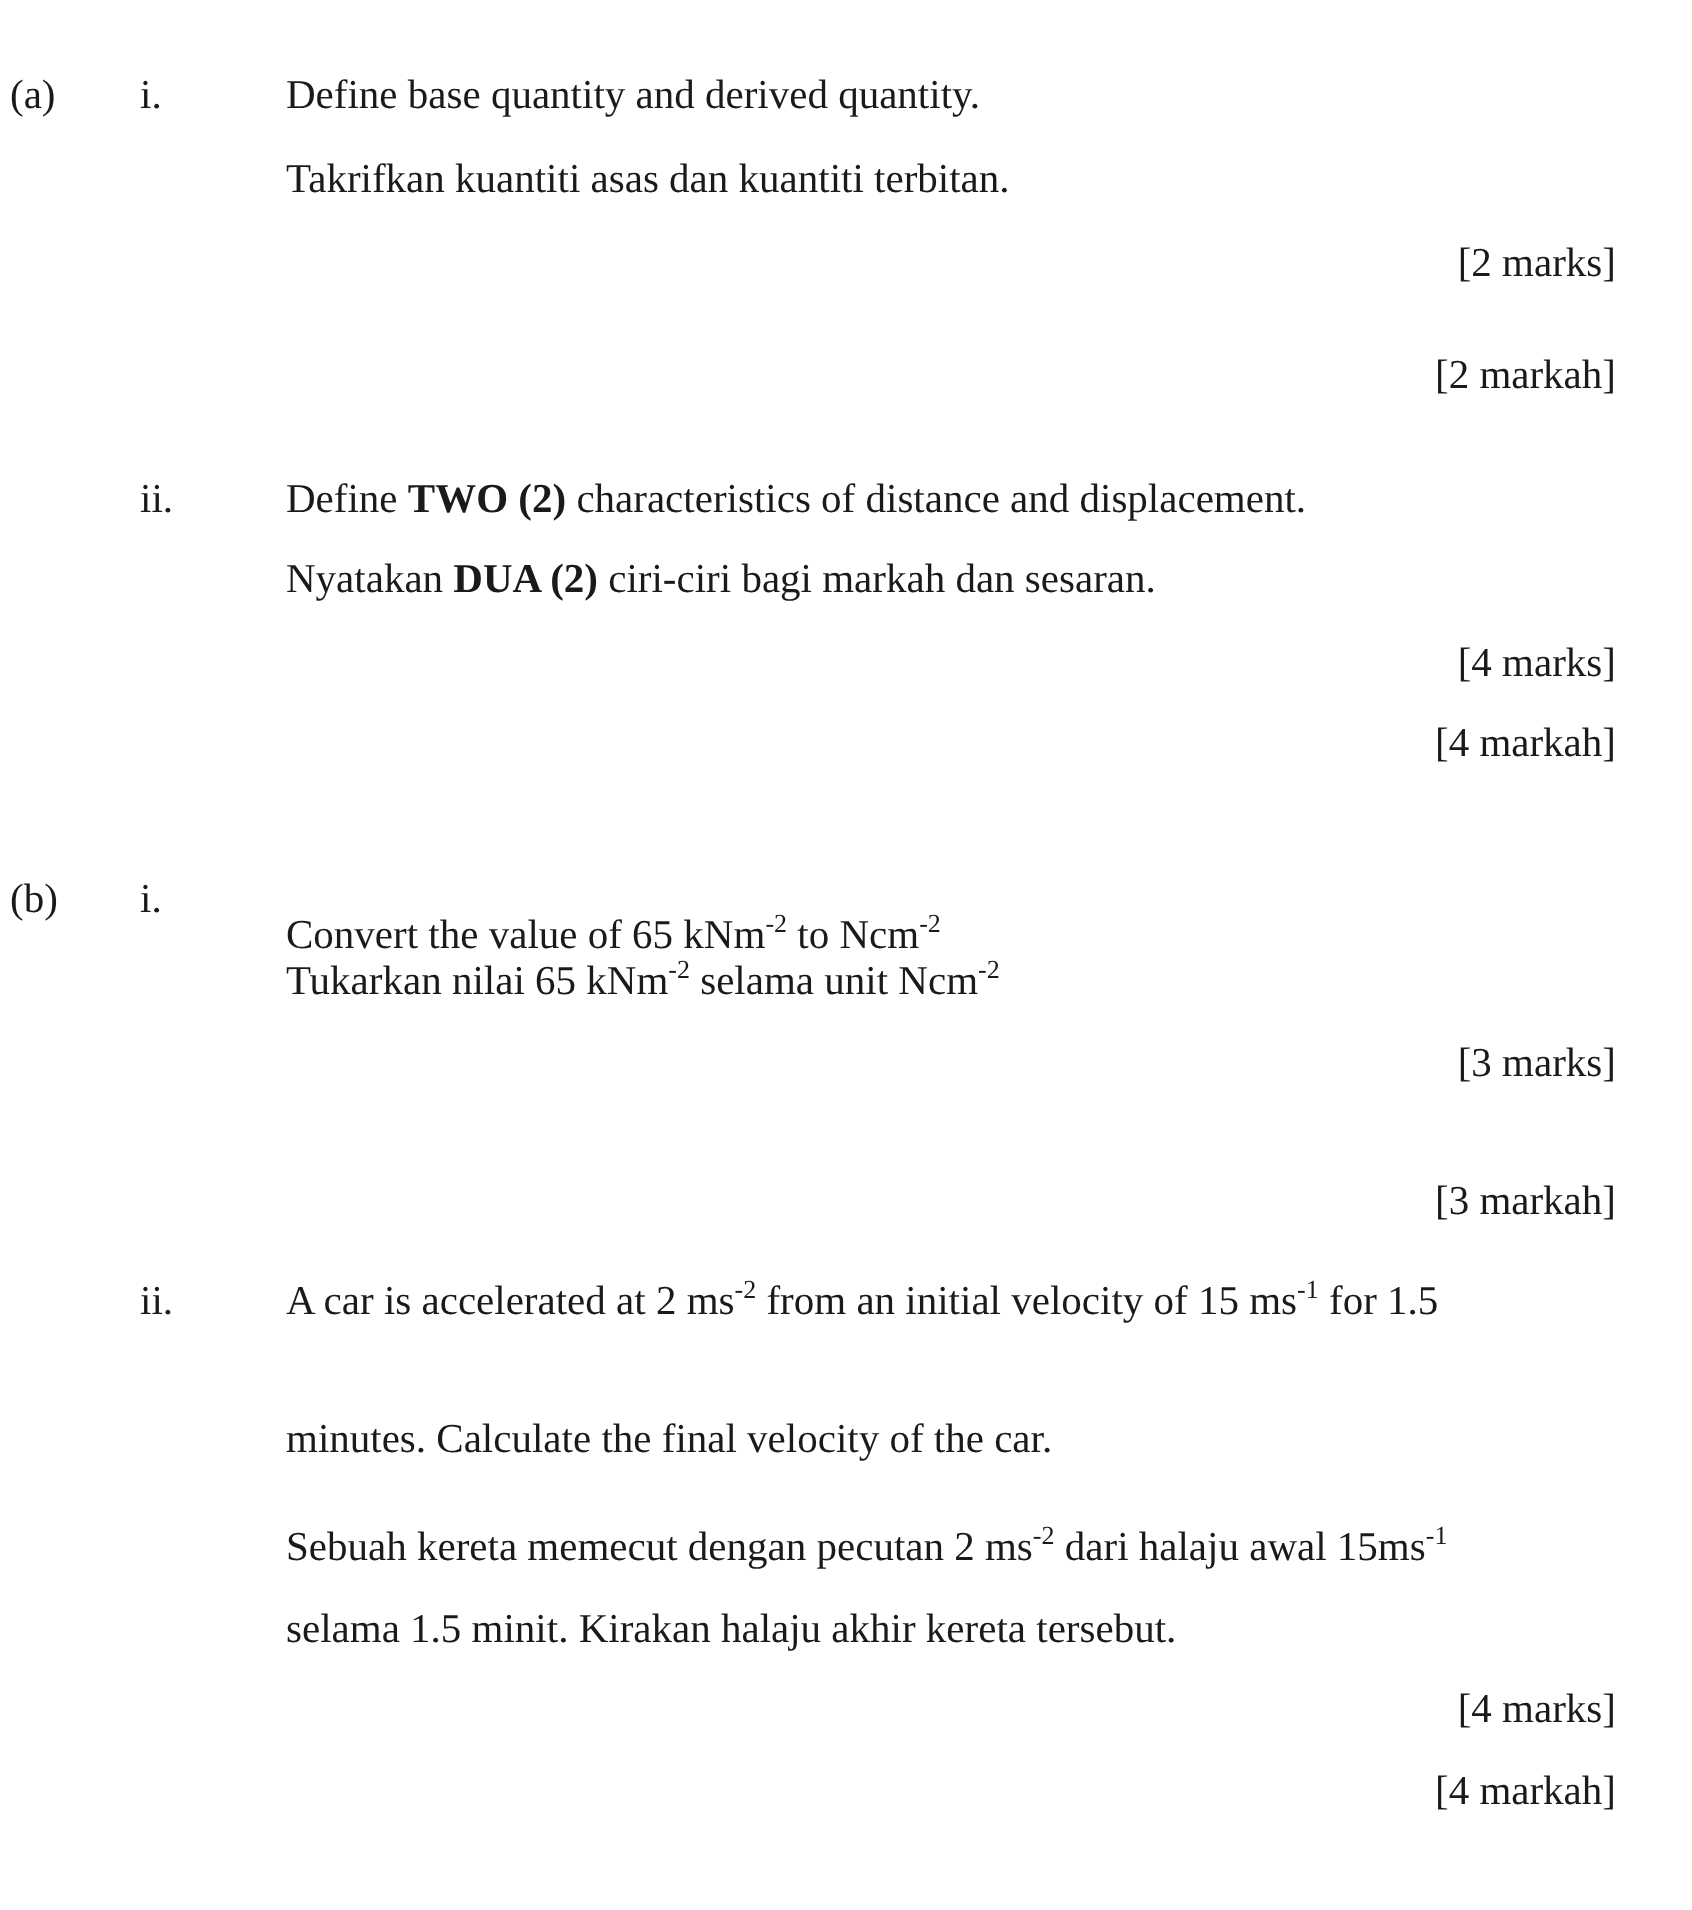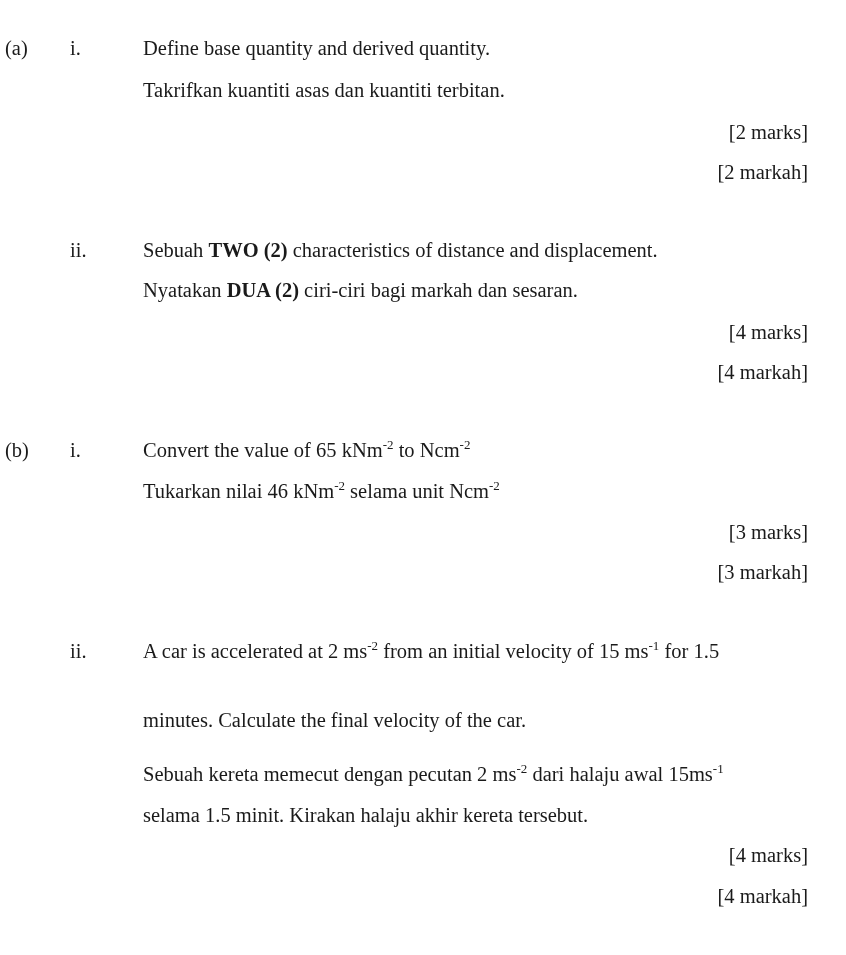--- a/index.html
+++ b/index.html
@@ -17,34 +17,34 @@
     b { font-weight: bold; }
   </style>
 </head>
 <body>
 
 <div class="abs part" style="top:38px">(a)</div>
 <div class="abs num" style="top:38px">i.</div>
 <div class="abs txt" style="top:38px">Define base quantity and derived quantity.</div>
 <div class="abs txt it" style="top:80px">Takrifkan kuantiti asas dan kuantiti terbitan.</div>
 <div class="abs mk" style="top:122px">[2 marks]</div>
-<div class="abs mk" style="top:162px"><span>[</span><span class="it">2 </span><span class="it">markah</span><span>]</span></div>
+<div class="abs mk" style="top:178px"><span>[</span><span class="it">2 </span><span class="it">markah</span><span>]</span></div>
 
 <div class="abs num" style="top:240px">ii.</div>
-<div class="abs txt" style="top:240px"><span>Sebuah </span><b>TWO (2)</b><span> characteristics of distance and displacement.</span></div>
+<div class="abs txt" style="top:240px"><span>Define </span><b>TWO (2)</b><span> characteristics of distance and displacement.</span></div>
 <div class="abs txt it" style="top:280px"><span>Nyatakan </span><b>DUA (2)</b><span> ciri-ciri bagi markah dan sesaran.</span></div>
 <div class="abs mk" style="top:322px">[4 marks]</div>
 <div class="abs mk" style="top:362px"><span>[</span><span class="it">4 </span><span class="it">markah</span><span>]</span></div>
 
 <div class="abs part" style="top:440px">(b)</div>
 <div class="abs num" style="top:440px">i.</div>
-<div class="abs txt" style="top:440px"><span>Convert the value of 65 kNm</span><sup>-2</sup><span> to Ncm</span><sup>-2</sup></div>
-<div class="abs txt it" style="top:481px"><span>Tukarkan nilai 46 kNm</span><sup>-2</sup><span> selama unit Ncm</span><sup>-2</sup></div>
+<div class="abs txt" style="top:458px"><span>Convert the value of 65 kNm</span><sup>-2</sup><span> to Ncm</span><sup>-2</sup></div>
+<div class="abs txt it" style="top:481px"><span>Tukarkan nilai 65 kNm</span><sup>-2</sup><span> selama unit Ncm</span><sup>-2</sup></div>
 <div class="abs mk" style="top:522px">[3 marks]</div>
-<div class="abs mk" style="top:562px"><span>[</span><span class="it">3 </span><span class="it">markah</span><span>]</span></div>
+<div class="abs mk" style="top:591px"><span>[</span><span class="it">3 </span><span class="it">markah</span><span>]</span></div>
 
 <div class="abs num" style="top:641px">ii.</div>
 <div class="abs txt" style="top:641px"><span>A car is accelerated at 2 ms</span><sup>-2</sup><span> from an initial velocity of 15 ms</span><sup>-1</sup><span> for 1.5</span></div>
 <div class="abs txt" style="top:710px">minutes. Calculate the final velocity of the car.</div>
 <div class="abs txt it" style="top:764px"><span>Sebuah kereta memecut dengan pecutan 2 ms</span><sup>-2</sup><span> dari halaju awal 15ms</span><sup>-1</sup></div>
 <div class="abs txt it" style="top:805px">selama  1.5 minit. Kirakan halaju akhir kereta tersebut.</div>
 <div class="abs mk" style="top:845px">[4 marks]</div>
 <div class="abs mk" style="top:886px"><span>[</span><span class="it">4 </span><span class="it">markah</span><span>]</span></div>
 
 </body></html>

